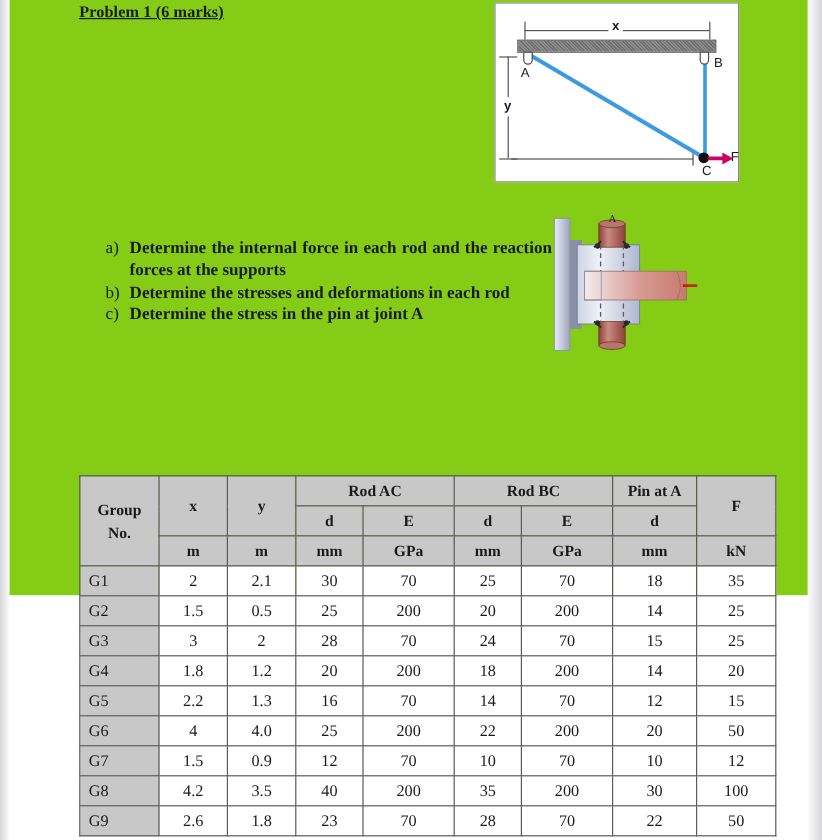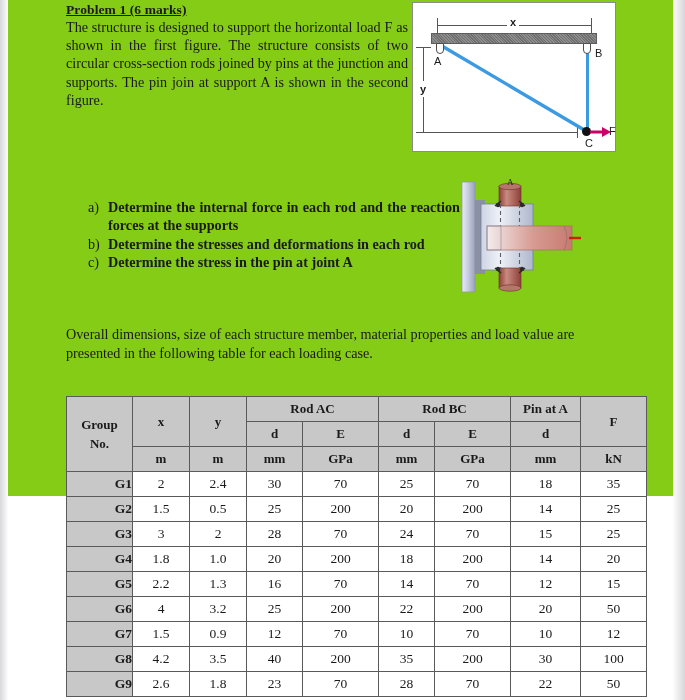--- a/index.html
+++ b/index.html
@@ -219,22 +219,22 @@
     background: #c8c8c8;
     font-weight: bold;
     font-size: 13px;
   }
   table.data tbody td {
     background: #ffffff;
     font-size: 13.5px;
   }
   table.data tbody td.grp {
     background: #c8c8c8;
-    font-weight: bold;
-    text-align: right;
+    font-weight: normal;
+    text-align: left;
     padding-left: 7px;
   }
   th.grouphdr {
     text-align: left;
     padding-left: 7px;
     line-height: 19px;
   }
   .c-grp  { width: 66px; }
   .c-x    { width: 57px; }
   .c-y    { width: 57px; }
@@ -248,21 +248,20 @@
 </style>
 </head>
 <body>
 
 <div class="page">
 
   <div class="edge-left"></div>
   <div class="edge-right"></div>
 
   <div class="prob-title">Problem 1 (6 marks)</div>
-  <div class="intro">The structure is designed to support the horizontal load F as shown in the first figure. The structure consists of two circular cross-section rods joined by pins at the junction and supports. The pin join at support A is shown in the second figure.</div>
 
   <div class="fig1">
     <div class="fig1-inner">
 
       <div class="xdim"></div>
       <div class="xdim-l"></div>
       <div class="xdim-r"></div>
       <div class="xlabel">x</div>
 
       <div class="ceiling"></div>
@@ -365,21 +364,20 @@
       <path d="M36 90 l6 5 M66 90 l-6 5" stroke="#2a2a2a" stroke-width="1.6" fill="none"></path>
       <circle cx="39" cy="27" r="2.2" fill="#2a2a2a"></circle>
       <circle cx="63" cy="27" r="2.2" fill="#2a2a2a"></circle>
       <circle cx="39" cy="91" r="2.2" fill="#2a2a2a"></circle>
       <circle cx="63" cy="91" r="2.2" fill="#2a2a2a"></circle>
 
       <text x="48" y="7" font-family="Liberation Serif, serif" font-size="9" fill="#1a1a1a">A</text>
     </svg>
   </div>
 
-  <div class="tbl-intro">Overall dimensions, size of each structure member, material properties and load value are presented in the following table for each loading case.</div>
 
   <div class="tbl-wrap">
     <table class="data">
       <colgroup>
         <col class="c-grp">
           <col class="c-x">
           <col class="c-y">
         <col class="c-acd">
           <col class="c-ace">
         <col class="c-bcd">
@@ -415,21 +413,21 @@
           <th>mm</th>
           <th>GPa</th>
           <th>mm</th>
           <th>kN</th>
         </tr>
       </thead>
       <tbody id="tbody">
           <tr>
             <td class="grp">G1</td>
             <td>2</td>
-            <td>2.4</td>
+            <td>2.1</td>
             <td>30</td>
             <td>70</td>
             <td>25</td>
             <td>70</td>
             <td>18</td>
             <td>35</td>
           </tr>
           <tr>
             <td class="grp">G2</td>
             <td>1.5</td>
@@ -448,21 +446,21 @@
             <td>28</td>
             <td>70</td>
             <td>24</td>
             <td>70</td>
             <td>15</td>
             <td>25</td>
           </tr>
           <tr>
             <td class="grp">G4</td>
             <td>1.8</td>
-            <td>1.0</td>
+            <td>1.2</td>
             <td>20</td>
             <td>200</td>
             <td>18</td>
             <td>200</td>
             <td>14</td>
             <td>20</td>
           </tr>
           <tr>
             <td class="grp">G5</td>
             <td>2.2</td>
@@ -470,21 +468,21 @@
             <td>16</td>
             <td>70</td>
             <td>14</td>
             <td>70</td>
             <td>12</td>
             <td>15</td>
           </tr>
           <tr>
             <td class="grp">G6</td>
             <td>4</td>
-            <td>3.2</td>
+            <td>4.0</td>
             <td>25</td>
             <td>200</td>
             <td>22</td>
             <td>200</td>
             <td>20</td>
             <td>50</td>
           </tr>
           <tr>
             <td class="grp">G7</td>
             <td>1.5</td>

